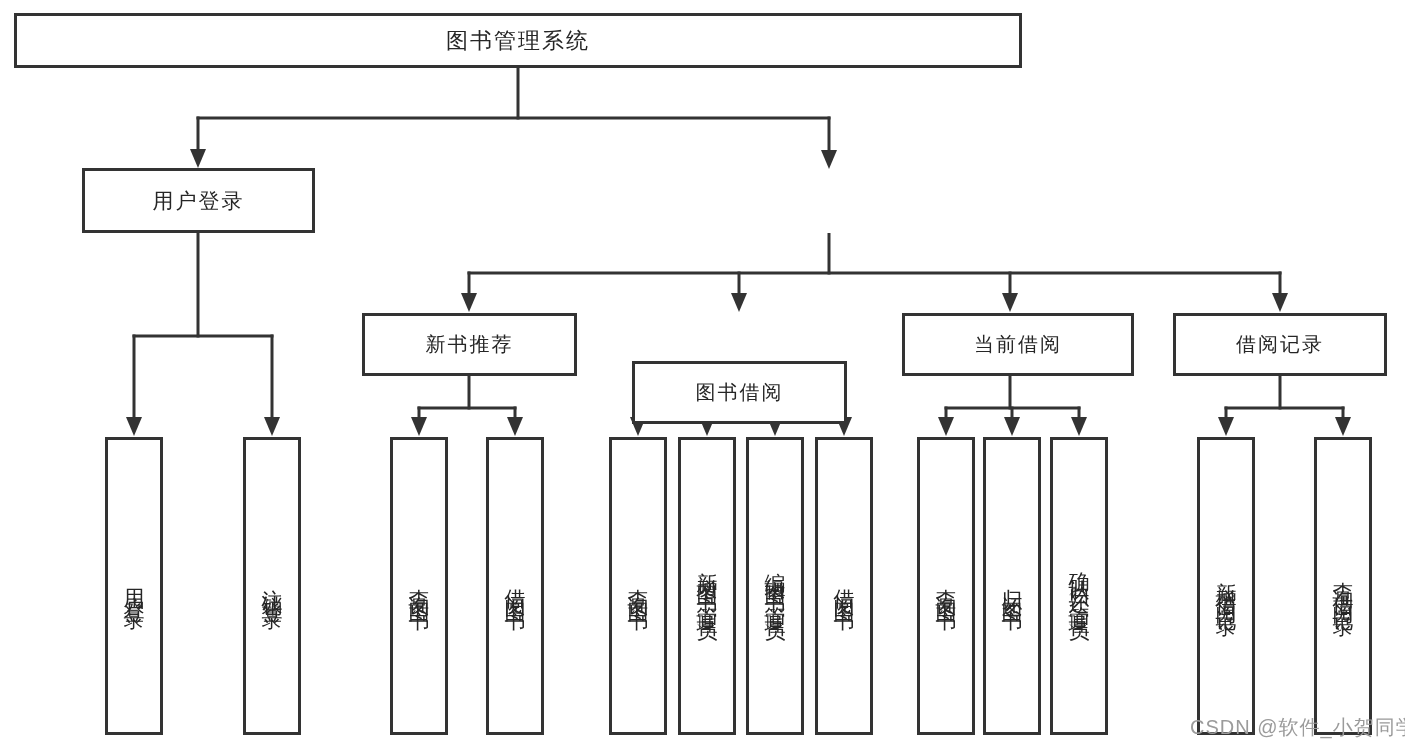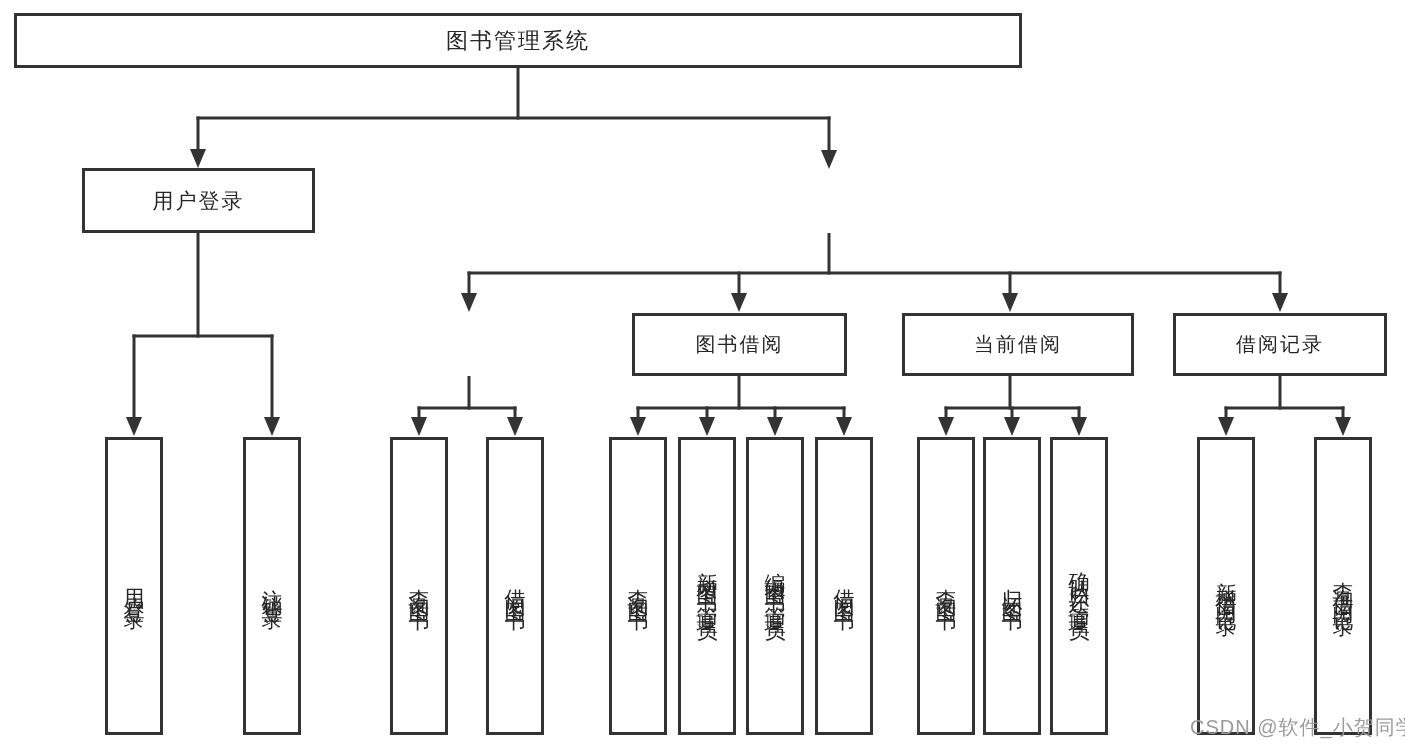--- a/index.html
+++ b/index.html
@@ -40,21 +40,21 @@
     white-space: nowrap;
   }
   .root-box {
     left: 14px; top: 13px; width: 1008px; height: 55px;
     font-size: 22px;
   }
   .n-user-login { left: 82px;  top: 168px; width: 233px; height: 65px; }
   .n-book-mgmt { left: 711px; top: 169px; width: 236px; height: 64px; }
   .lvl3 { top: 313px; height: 63px; font-size: 20px; }
   .n-recommend { left: 362px;  width: 215px; }
-  .n-borrow    { left: 632px;  width: 215px; }
+  .n-borrow    { left: 632px;  width: 215px; margin-top: 48px; }
   .n-current   { left: 902px;  width: 232px; }
   .n-records   { left: 1173px; width: 214px; }
   .vbox {
     top: 437px;
     height: 298px;
     width: 58px;
     writing-mode: vertical-rl;
     text-orientation: mixed;
     font-size: 21px;
     letter-spacing: 7px;
@@ -164,20 +164,21 @@
       <polygon points="1218,417 1234,417 1226,436"></polygon>
       <line x1="1343" y1="406.5" x2="1343" y2="420"></line>
       <polygon points="1335,417 1351,417 1343,436"></polygon>
     </g>
   </svg>
 
   <div class="box hbox root-box">图书管理系统</div>
 
   <div class="box hbox n-user-login">用户登录</div>
 
+  <div class="box hbox lvl3 n-recommend">新书推荐</div>
   <div class="box hbox lvl3 n-borrow">图书借阅</div>
   <div class="box hbox lvl3 n-current">当前借阅</div>
   <div class="box hbox lvl3 n-records">借阅记录</div>
 
   <div class="box vbox leaf-login-0">用户登录</div>
   <div class="box vbox leaf-login-1">注销登录</div>
 
   <div class="box vbox leaf-recommend-0">查询图书</div>
   <div class="box vbox leaf-recommend-1">借阅图书</div>
 

